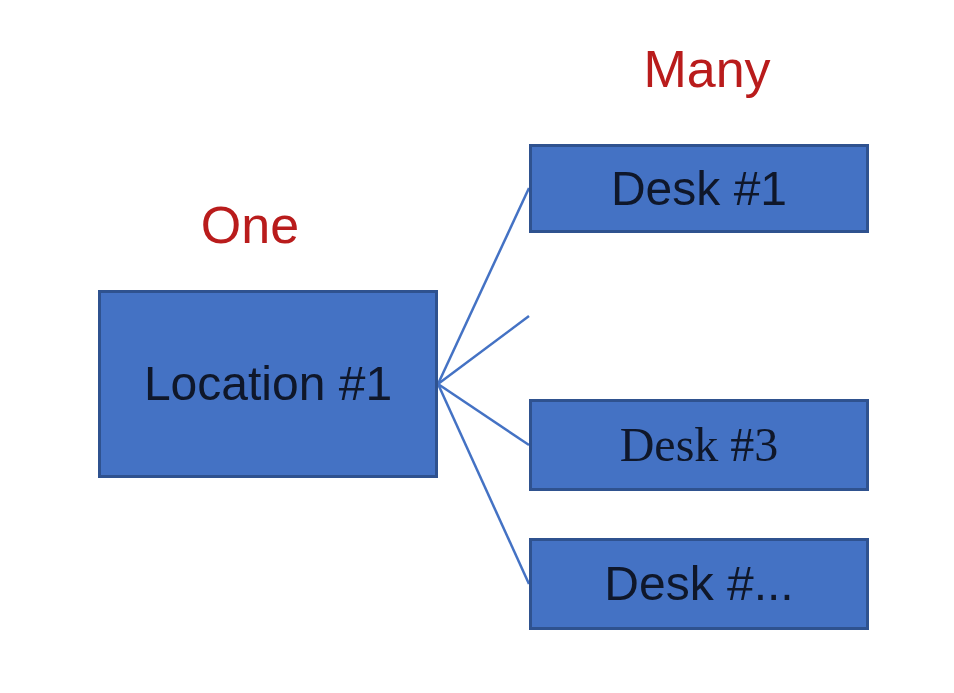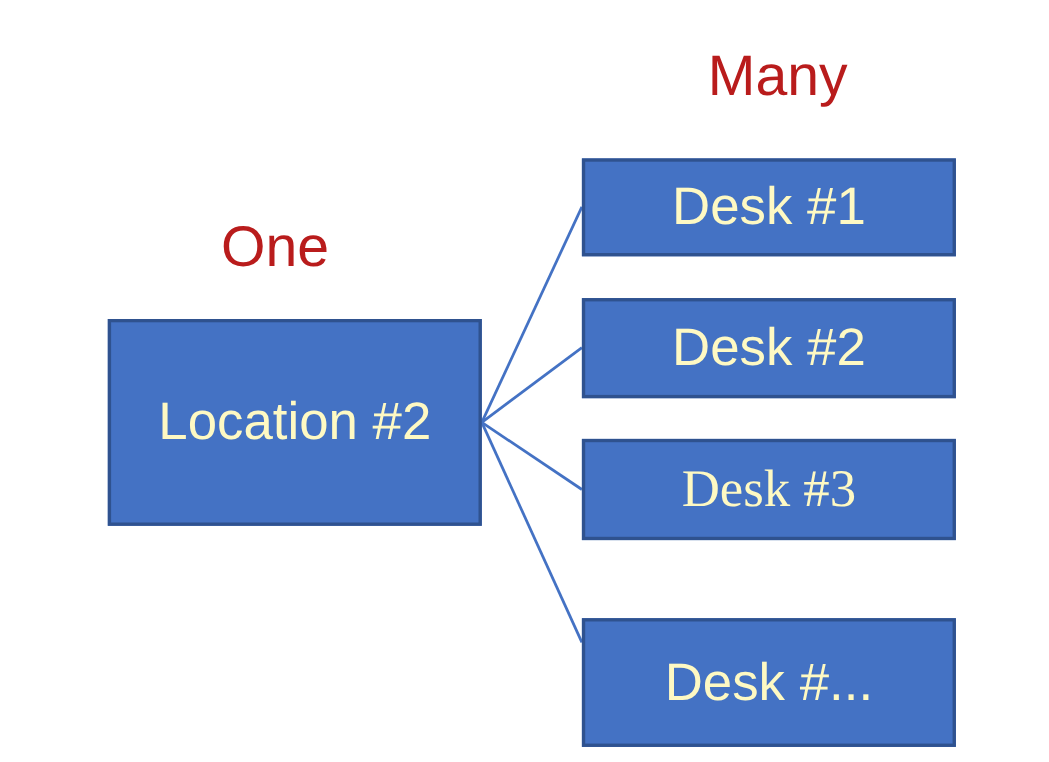--- a/index.html
+++ b/index.html
@@ -15,33 +15,33 @@
   .connector-layer {
     position: absolute;
     left: 0; top: 0;
     width: 954px; height: 693px;
     pointer-events: none;
   }
   .entity-box {
     position: absolute;
     background: #4472C4;
     border: 3px solid #2F528F;
-    color: #fef9c3;
+    color: #0f172a;
     display: flex;
     align-items: center;
     justify-content: center;
     font-size: 48px;
     line-height: 1;
     white-space: nowrap;
   }
   .box-location { left: 98px;  top: 290px; width: 340px; height: 188px; }
   .box-desk-1   { left: 529px; top: 144px; width: 340px; height: 89px; }
   .box-desk-2   { left: 529px; top: 271px; width: 340px; height: 91px; }
   .box-desk-3   { left: 529px; top: 399px; width: 340px; height: 92px; font-family: Liberation Serif, serif; }
-  .box-desk-4   { left: 529px; top: 538px; width: 340px; height: 117px; margin-top: 24px; }
+  .box-desk-4   { left: 529px; top: 538px; width: 340px; height: 92px; }
   .side-label {
     position: absolute;
     color: #b91c1c;
     font-size: 52px;
     line-height: 1.15;
     text-align: center;
     white-space: nowrap;
   }
   .label-one  { left: 130px; top: 196px; width: 240px; }
   .label-many { left: 587px; top: 40px;  width: 240px; }
@@ -56,30 +56,27 @@
     <line x1="438" y1="384" x2="529" y2="316" stroke="#4472C4" stroke-width="2.5"></line>
     <line x1="438" y1="384" x2="529" y2="445" stroke="#4472C4" stroke-width="2.5"></line>
     <line x1="438" y1="384" x2="529" y2="584" stroke="#4472C4" stroke-width="2.5"></line>
   </svg>
 
   <div class="side-label label-one">One</div>
 
   <div class="side-label label-many">Many</div>
 
   <div class="entity-box box-location">
-    <span>Location #2</span>
+    <span>Location #1</span>
   </div>
 
   <div class="entity-box box-desk-1">
     <span>Desk #1</span>
   </div>
 
-  <div class="entity-box box-desk-2">
-    <span>Desk #2</span>
-  </div>
 
   <div class="entity-box box-desk-3">
     <span>Desk #3</span>
   </div>
 
   <div class="entity-box box-desk-4">
     <span>Desk #...</span>
   </div>
 
 </div>

